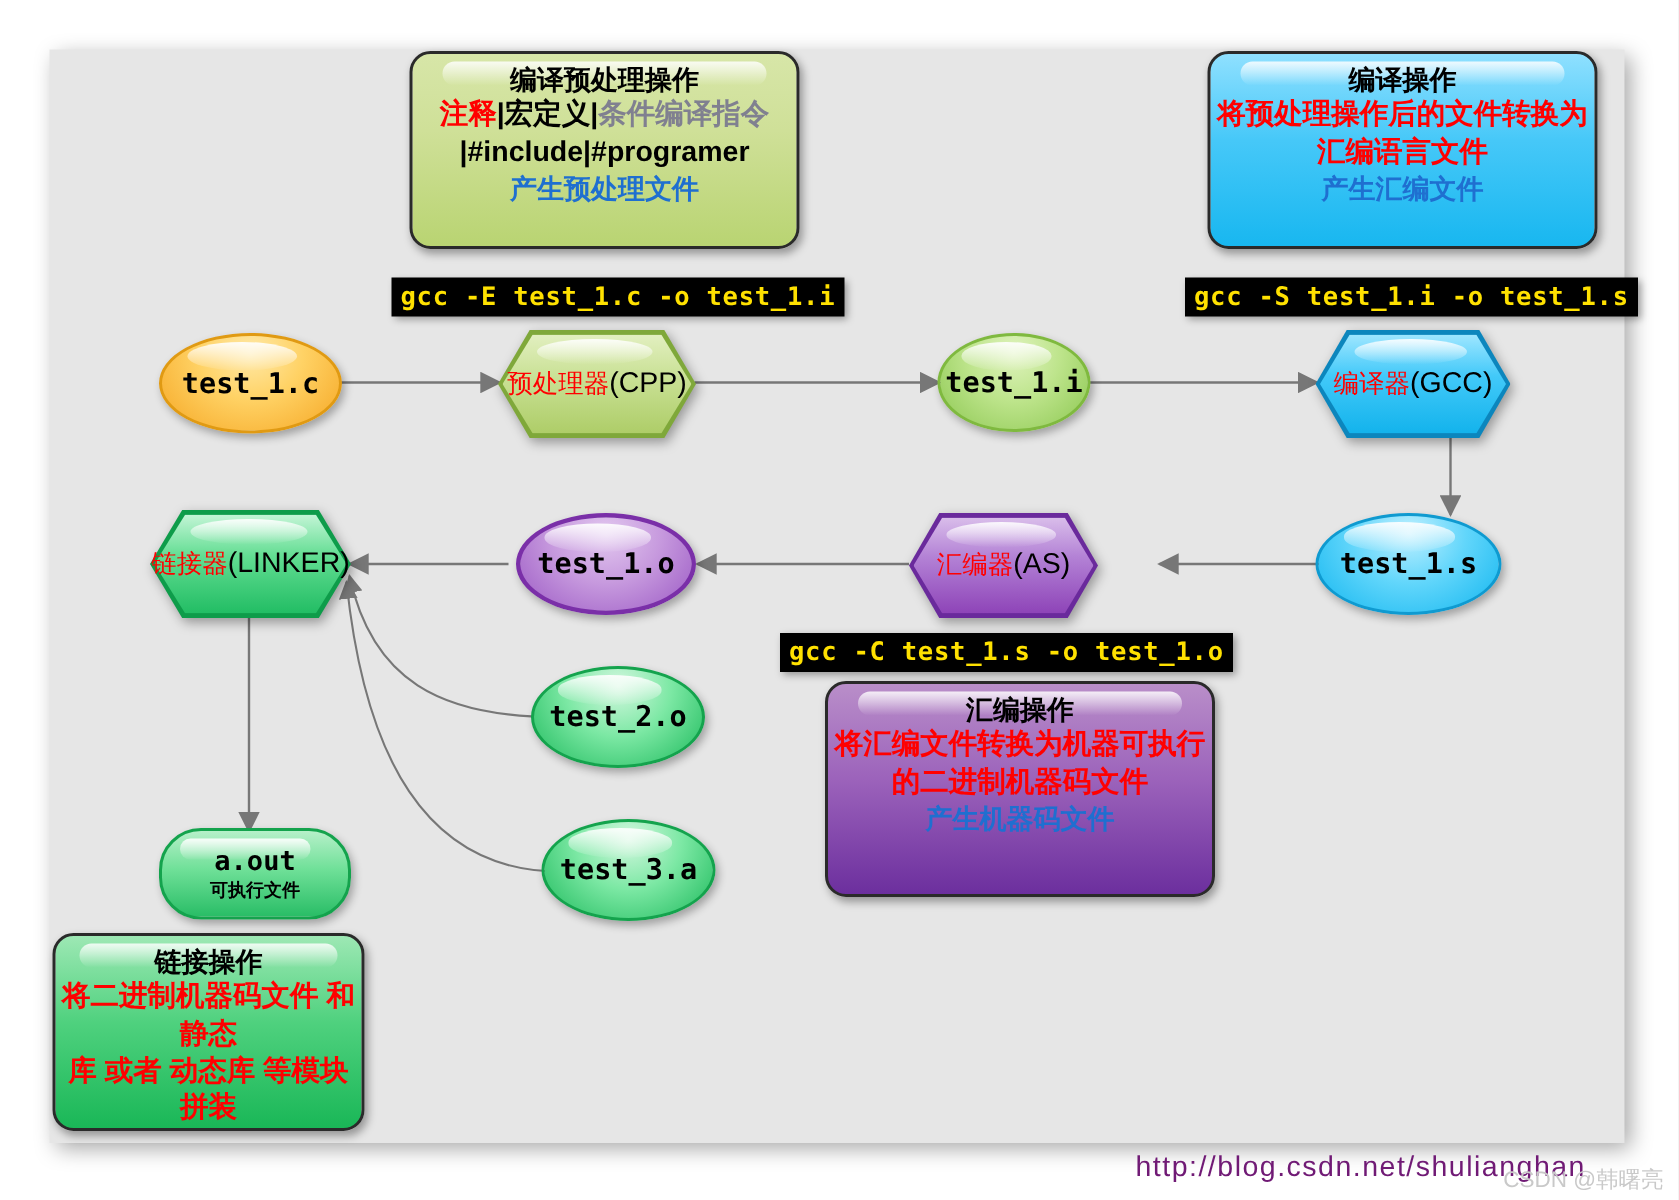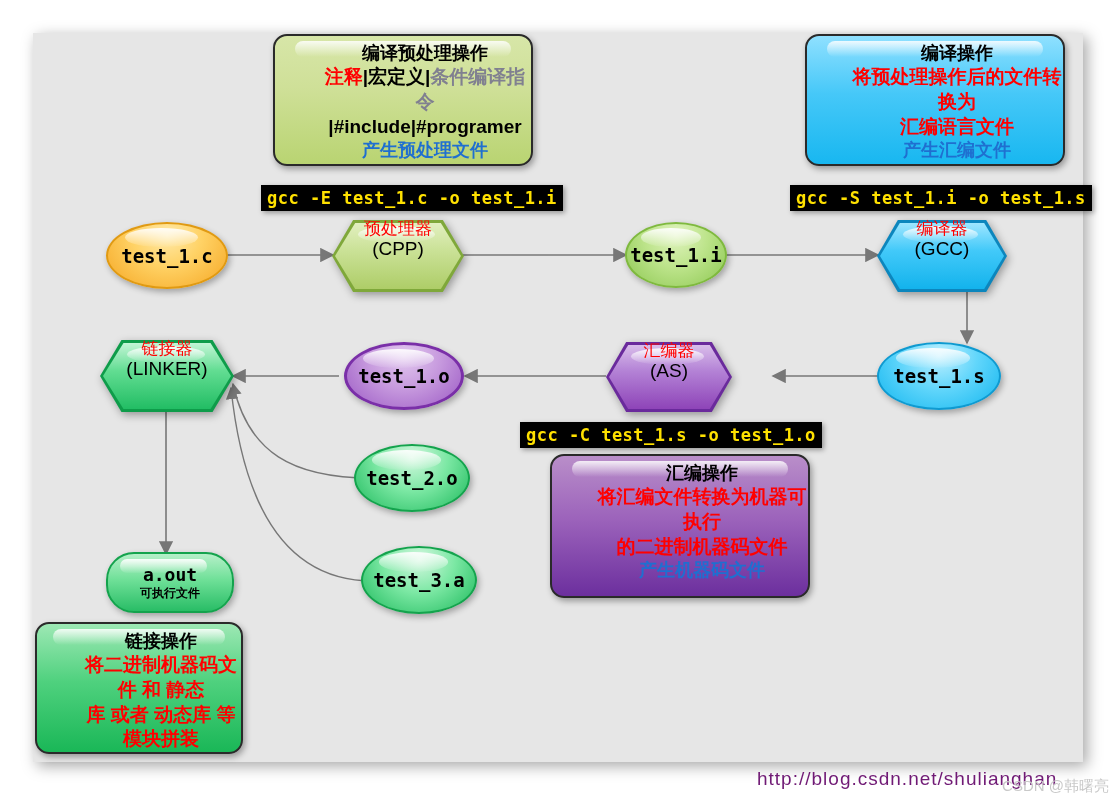--- a/index.html
+++ b/index.html
@@ -28,21 +28,21 @@
     padding-top:6px;
     box-shadow:2px 3px 6px rgba(0,0,0,.35);
     overflow:hidden;
   }
   .note .hl{
     position:absolute;left:8%;top:5px;width:84%;height:16px;
     border-radius:10px;
     background:linear-gradient(to bottom,rgba(255,255,255,.85),rgba(255,255,255,0));
     pointer-events:none;
   }
-  .note .ln{position:relative;z-index:2;line-height:1.30;font-weight:bold;padding-left:44px;}
+  .note .ln{position:relative;z-index:2;line-height:1.30;font-weight:bold;}
   .note .t-title{color:#000;font-size:18px;}
   .note .t-red{color:#ff0000;font-size:19px;}
   .note .t-blue{color:#1f6fd0;font-size:18px;}
   .note .t-black{color:#000;font-size:19px;}
 
   .note-green{
     background:linear-gradient(to bottom,#d7e6a8 0%,#cfe098 40%,#b9d472 100%);
   }
   .note-blue{
     background:linear-gradient(to bottom,#8fe0ff 0%,#46c8f8 45%,#18b7f0 100%);
@@ -106,21 +106,21 @@
   .hexborder{position:absolute;inset:0;clip-path:polygon(16% 0%,84% 0%,100% 50%,84% 100%,16% 100%,0% 50%);}
   .hex-olive-b{background:#7fa83a;}
   .hex-olive  {background:linear-gradient(to bottom,#e2efc0 0%,#cbe298 40%,#aecd68 100%);}
   .hex-cyan-b {background:#0c86bd;}
   .hex-cyan   {background:linear-gradient(to bottom,#9ee6ff 0%,#42c9f9 42%,#13b3ec 100%);}
   .hex-emer-b {background:#0e9c4a;}
   .hex-emer   {background:linear-gradient(to bottom,#c3f5d6 0%,#62dd92 42%,#22bd64 100%);}
   .hex-purp-b {background:#6a2a9c;}
   .hex-purp   {background:linear-gradient(to bottom,#d9bdea 0%,#b483d6 40%,#8e44b8 100%);}
   .hexinner{position:absolute;inset:3px;clip-path:polygon(16% 0%,84% 0%,100% 50%,84% 100%,16% 100%,0% 50%);}
-  .hexlabel{position:absolute;inset:0;display:flex;flex-direction:column;align-items:center;justify-content:flex-start;z-index:3;}
+  .hexlabel{position:absolute;inset:0;display:flex;flex-direction:row;align-items:center;justify-content:center;z-index:3;}
   .hexsheen{position:absolute;left:20%;top:6px;width:58%;height:24%;border-radius:50%;
             background:linear-gradient(to bottom,rgba(255,255,255,.9),rgba(255,255,255,0));z-index:2;}
 
   svg.edges{position:absolute;left:0;top:0;width:1050px;height:729px;pointer-events:none;}
 
   .wm1{
     position:absolute;left:724px;top:735px;
     color:#701a75;font-family:Liberation Sans, sans-serif;
     font-size:19px;letter-spacing:1px;white-space:nowrap;
   }

